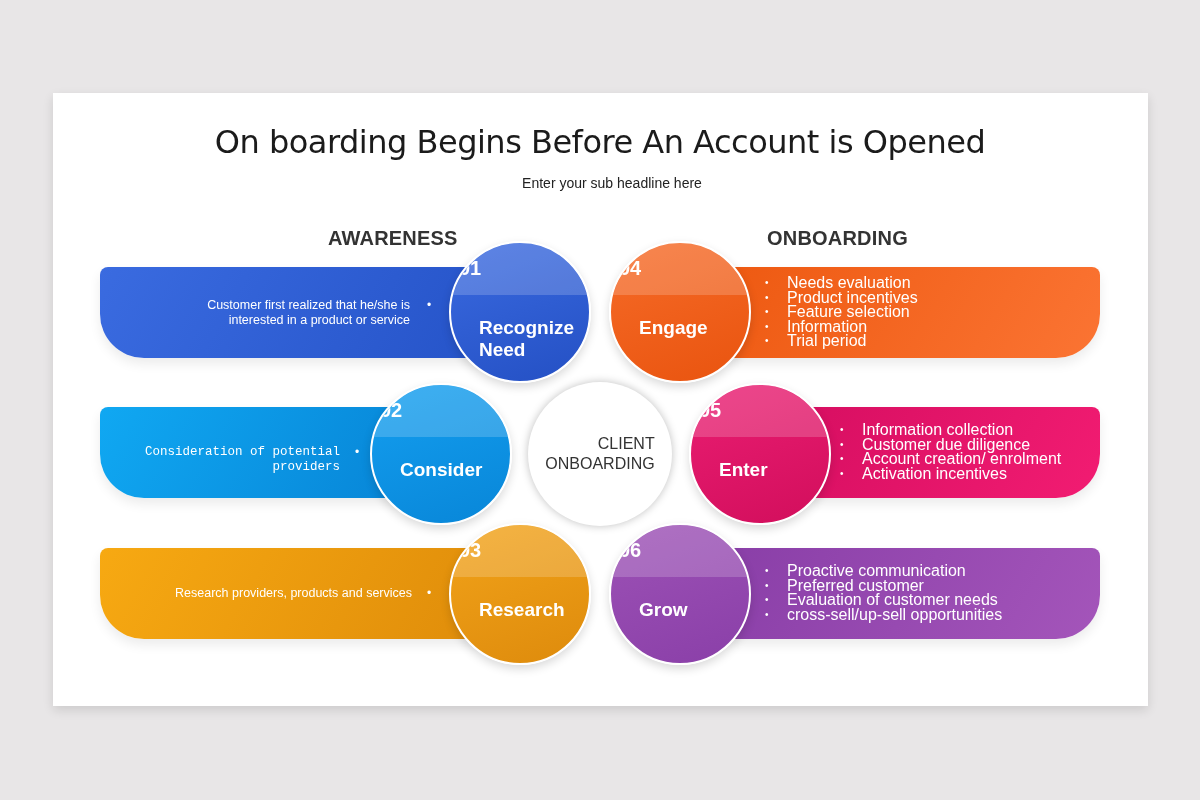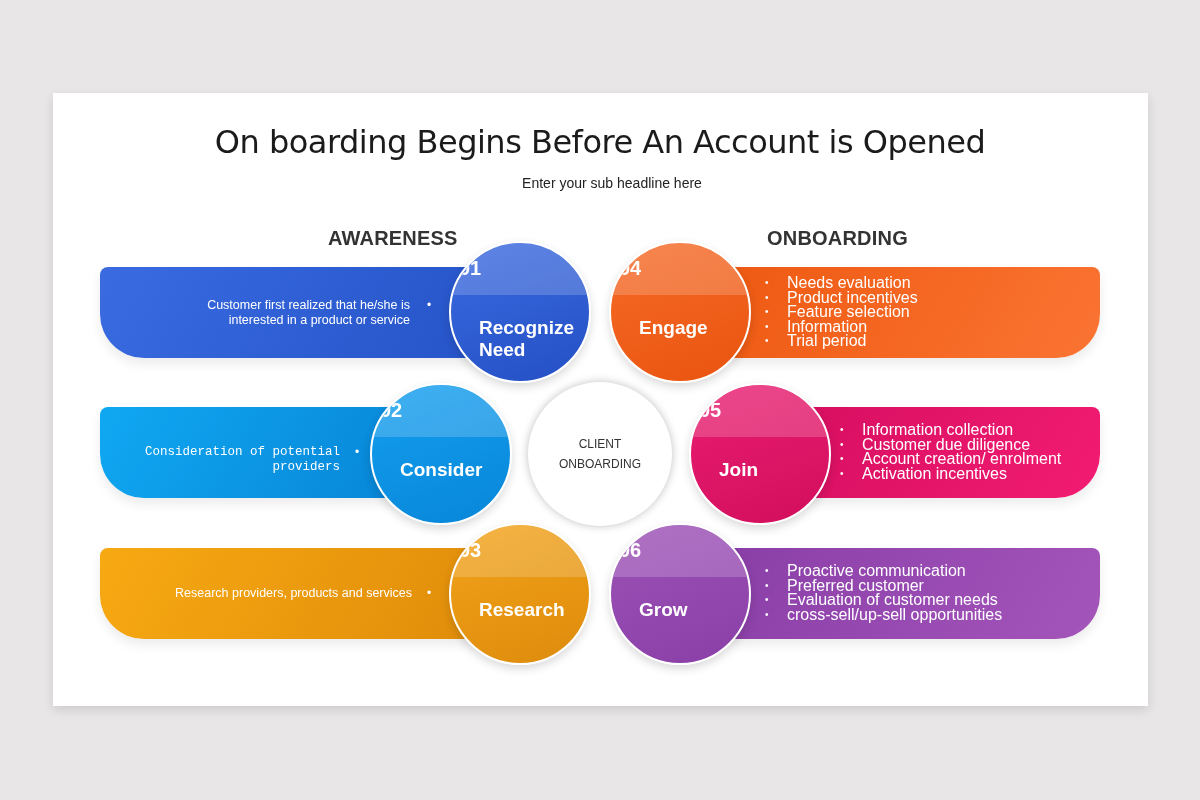--- a/index.html
+++ b/index.html
@@ -14,21 +14,21 @@
   .bar-text { position:absolute; color:#fff; font-size:12.5px; line-height:14.5px; }
   .bar.left .bar-text { text-align:right; }
   .bullet-dot { position:absolute; color:#fff; font-size:12px; }
   .bar.right ul { list-style:none; margin:0; padding:0; position:absolute; color:#fff; font-size:16px; line-height:14.6px; }
   .bar.right li { position:relative; padding-left:22px; }
   .bar.right li::before { content:"•"; position:absolute; left:0; font-size:10px; }
   .circle { position:absolute; width:142px; height:142px; border-radius:50%; border:2px solid #fff; box-sizing:border-box; overflow:hidden; box-shadow:0 4px 10px rgba(0,0,0,0.15); }
   .circle .band { position:absolute; left:0; top:0; width:100%; height:52px; background:rgba(255,255,255,0.18); }
   .circle .num { position:absolute; left:8px; width:100%; top:14px; text-align:left; color:#fff; font-size:20px; font-weight:bold; }
   .circle .lbl { position:absolute; left:0; width:100%; top:74px; text-align:left; color:#fff; font-size:19px; font-weight:bold;margin-left:28px; }
-  .center { position:absolute; left:528px; top:382px; width:144px; height:144px; border-radius:50%; background:#fff; box-shadow:0 0 8px rgba(0,0,0,0.25); display:flex; align-items:center; justify-content:center; text-align:center; color:#333; font-size:12px; line-height:20px; }
+  .center { position:absolute; left:528px; top:382px; width:144px; height:144px; border-radius:50%; background:#fff; box-shadow:0 0 8px rgba(0,0,0,0.25); display:flex; align-items:center; justify-content:center; text-align:right; color:#333; font-size:16px; line-height:20px; }
 </style>
 </head>
 <body>
 
 <div class="slide"></div>
 
 <div class="title">On boarding Begins Before An Account is Opened</div>
 <div class="subtitle">Enter your sub headline here</div>
 
 <div class="section" style="left:328px;">AWARENESS</div>
@@ -104,21 +104,21 @@
 
 <div class="circle" style="left:609px; top:241px; background:linear-gradient(160deg,#f66b28,#e9540f);">
   <div class="band"></div>
   <div class="num">04</div>
   <div class="lbl">Engage</div>
 </div>
 
 <div class="circle" style="left:689px; top:383px; background:linear-gradient(160deg,#ea1e72,#d20e5c);">
   <div class="band"></div>
   <div class="num">05</div>
-  <div class="lbl">Join</div>
+  <div class="lbl">Enter</div>
 </div>
 
 <div class="circle" style="left:609px; top:523px; background:linear-gradient(160deg,#9d52b6,#8a3fa8);">
   <div class="band"></div>
   <div class="num">06</div>
   <div class="lbl">Grow</div>
 </div>
 
 <div class="center">
   <div>

